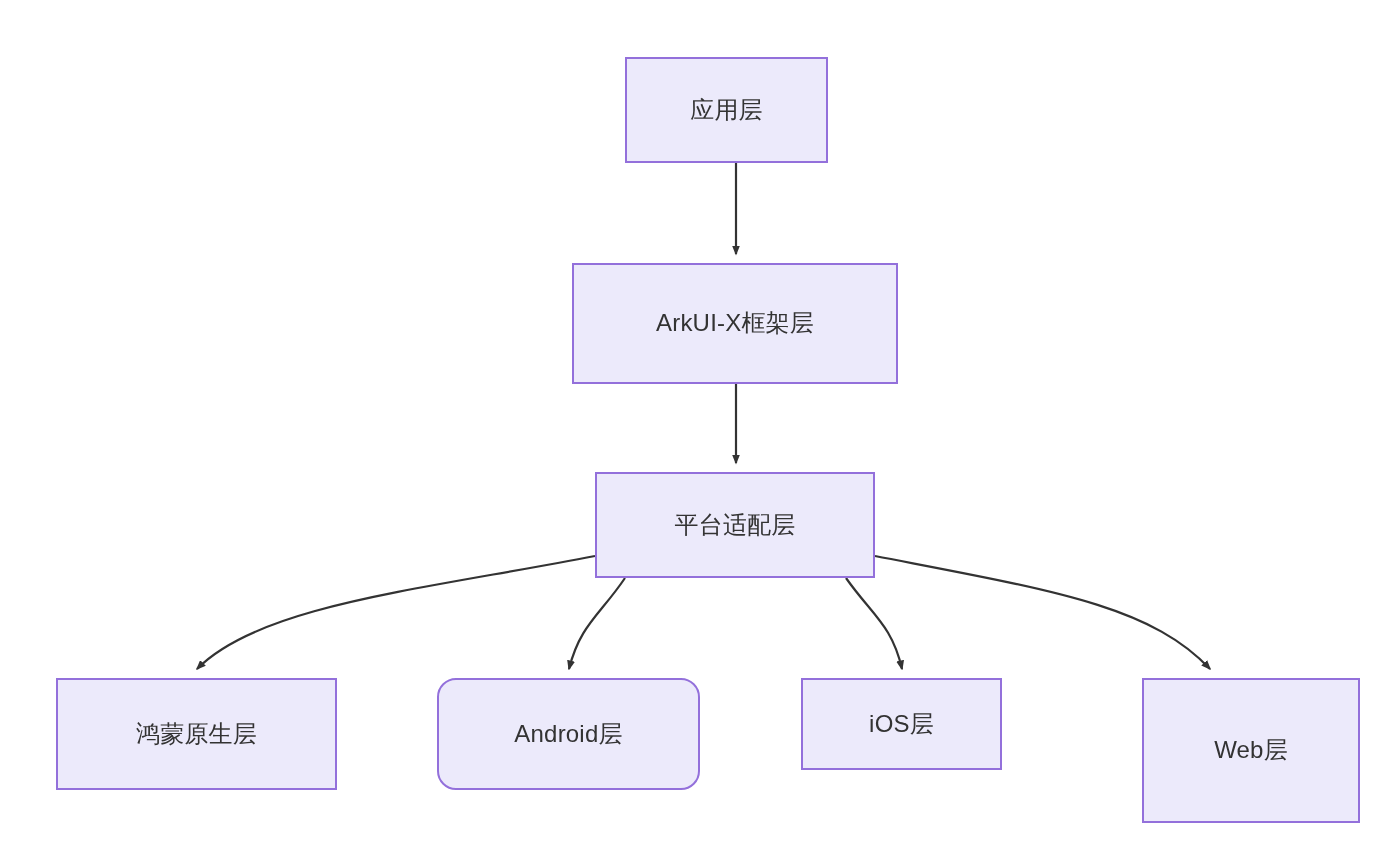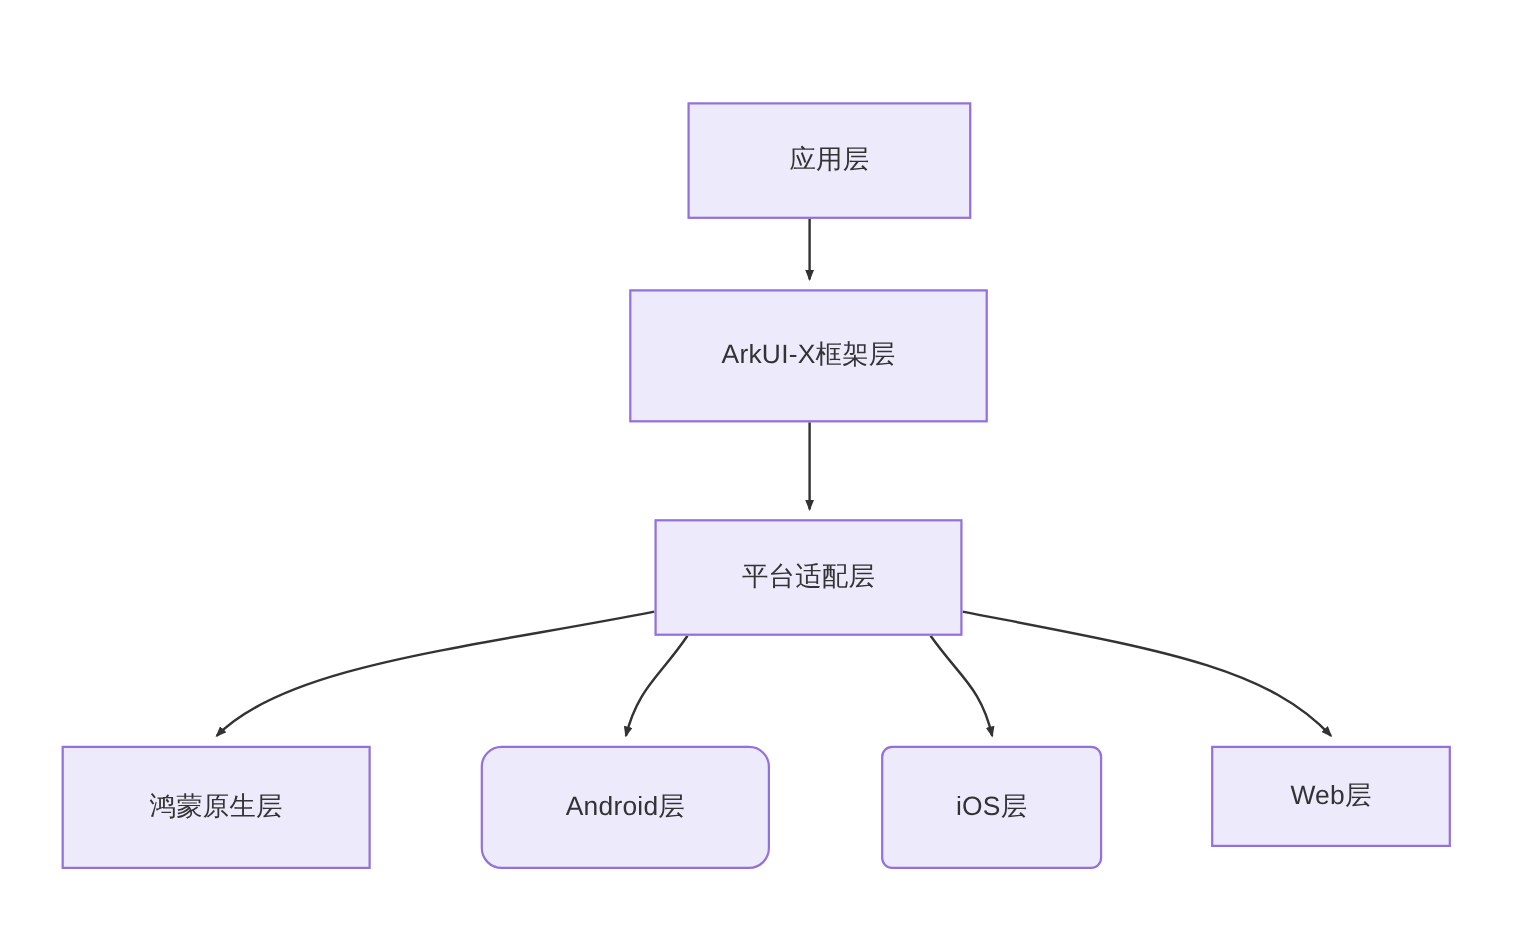--- a/index.html
+++ b/index.html
@@ -40,27 +40,27 @@
   .node-label {
     font-family: "Liberation Sans", "DejaVu Sans", sans-serif;
     font-size: 24px;
     line-height: 1.2;
     color: #333333;
     white-space: nowrap;
     text-align: center;
     letter-spacing: 0.2px;
   }
   
-  #node-app        { left: 625px; top: 57px;  width: 258px; height: 106px; margin-top: 36px; }
+  #node-app        { left: 625px; top: 57px;  width: 203px; height: 106px; }
   #node-arkui      { left: 572px; top: 263px; width: 326px; height: 121px; }
   #node-platform   { left: 595px; top: 472px; width: 280px; height: 106px; }
   #node-harmony    { left: 56px;   top: 678px; width: 281px; height: 112px; align-items: center; }
   #node-android    { left: 437px;  top: 678px; width: 263px; height: 112px; border-radius: 19px; }
-  #node-ios        { left: 801px;  top: 678px; width: 201px; height: 112px; border-radius: 10px; }
-  #node-web        { left: 1101px; top: 678px; width: 218px; height: 92px; }
+  #node-ios        { left: 801px;  top: 678px; width: 201px; height: 92px; }
+  #node-web        { left: 1142px; top: 678px; width: 218px; height: 145px; }
 </style>
 </head>
 <body>
 
 <div id="diagram-root">
 
   <svg id="edge-layer" viewBox="0 0 1375 844" width="1375" height="844" xmlns="http://www.w3.org/2000/svg">
     <defs>
       <marker id="arrowhead" markerWidth="10" markerHeight="8" refX="8.5" refY="4" orient="auto" markerUnits="userSpaceOnUse">
         <path d="M0,0 L10,4 L0,8 Z" fill="#333333"></path>

